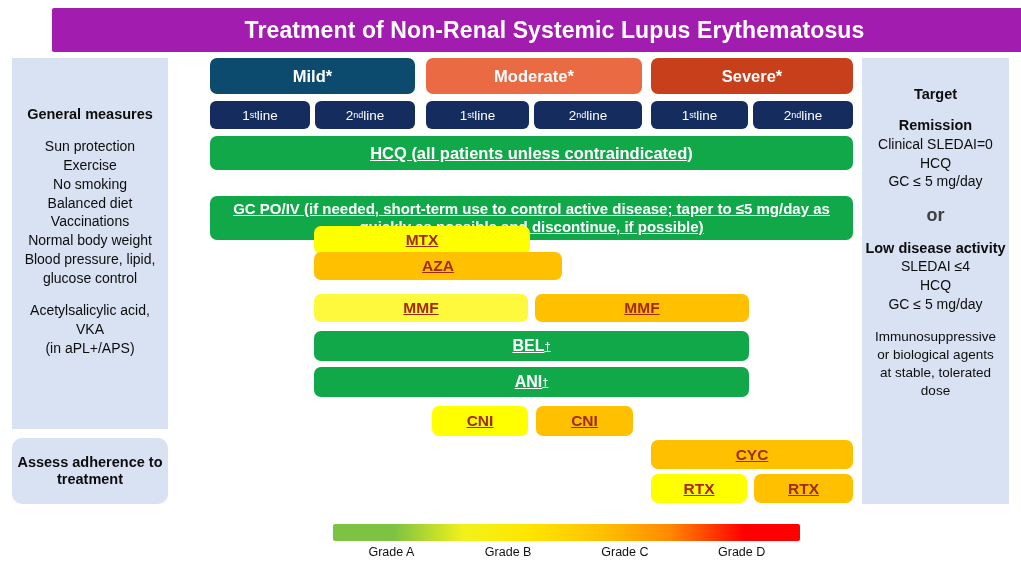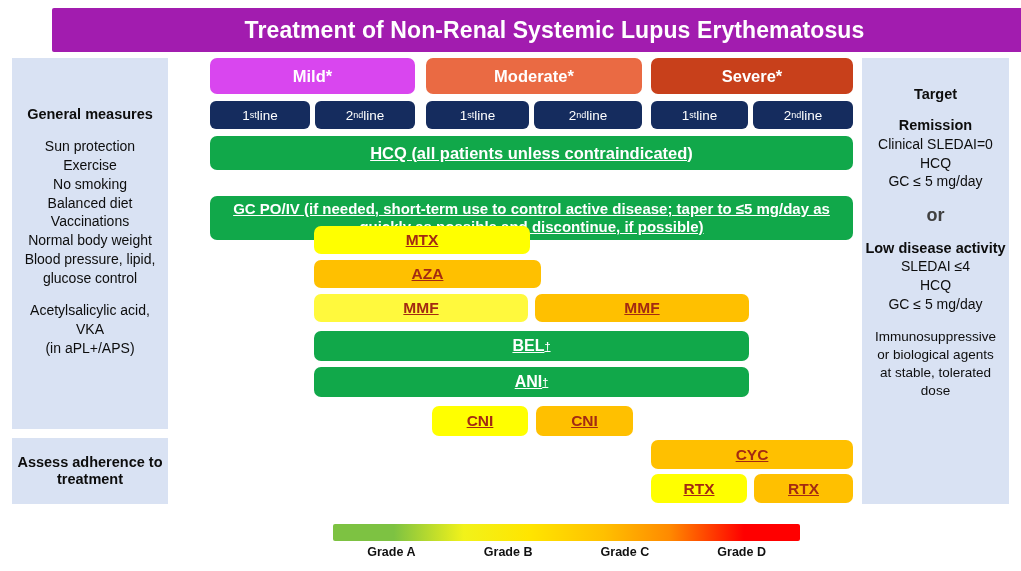--- a/index.html
+++ b/index.html
@@ -38,20 +38,21 @@
     text-align: center;
     color: #0d0d0d;
   }
   #general-measures-panel {
     left: 12px; top: 58px; width: 156px; height: 371px;
     padding-top: 48px;
   }
   #assess-adherence-panel {
     left: 12px; top: 438px; width: 156px; height: 66px;
     justify-content: center;
+    border-radius: 10px;
   }
   #target-panel {
     left: 862px; top: 58px; width: 147px; height: 446px;
     padding-top: 28px;
   }
   .panel-heading {
     font-size: 14.5px;
     font-weight: bold;
     line-height: 1.2;
   }
@@ -69,21 +70,21 @@
 
   
   .sev-header {
     height: 36px;
     border-radius: 7px;
     display: flex; align-items: center; justify-content: center;
     color: #ffffff;
     font-weight: bold;
     font-size: 16.5px;
   }
-  #sev-mild     { left: 210px; top: 58px;  width: 205px; background: #d946ef; }
+  #sev-mild     { left: 210px; top: 58px;  width: 205px; background: #0c4a6e; }
   #sev-moderate { left: 426px; top: 58px;  width: 216px; background: #EA6A43; }
   #sev-severe   { left: 651px; top: 58px;  width: 202px; background: #C8401B; }
 
   
   .line-btn {
     height: 28px;
     top: 101px;
     border-radius: 6px;
     background: #152C5E;
     display: flex; align-items: center; justify-content: center;
@@ -114,21 +115,21 @@
 
   #bar-hcq {
     left: 210px; top: 136px; width: 643px; height: 34px;
     font-size: 16.5px;
   }
   #bar-gc {
     left: 210px; top: 176px; width: 643px; height: 44px;
     font-size: 15px; line-height: 1.2; padding: 0 12px; margin-top: 20px;
   }
   #bar-mtx { left: 314px; top: 226px; width: 216px; height: 28px; font-size: 15.5px; }
-  #bar-aza { left: 314px; top: 260px; width: 227px; height: 28px; font-size: 15.5px; text-align: center; }
+  #bar-aza { left: 314px; top: 252px; width: 248px; height: 28px; font-size: 15.5px; text-align: center; }
   #bar-mmf-mild { left: 314px; top: 294px; width: 214px; height: 28px; font-size: 15.5px; }
   #bar-mmf-mod  { left: 535px; top: 294px; width: 214px; height: 28px; font-size: 15.5px; }
   #bar-bel { left: 314px; top: 331px; width: 435px; height: 30px; font-size: 16px; }
   #bar-ani { left: 314px; top: 367px; width: 435px; height: 30px; font-size: 16px; }
   #bar-cni-mild { left: 432px; top: 406px; width: 96px; height: 30px; font-size: 15.5px; }
   #bar-cni-mod  { left: 536px; top: 406px; width: 97px; height: 30px; font-size: 15.5px; }
   #bar-cyc { left: 651px; top: 440px; width: 202px; height: 29px; font-size: 15.5px; text-align: center; }
   #bar-rtx-1 { left: 651px; top: 474px; width: 96px; height: 29px; font-size: 15.5px; }
   #bar-rtx-2 { left: 754px; top: 474px; width: 99px; height: 29px; font-size: 15.5px; }
 
@@ -147,21 +148,21 @@
   }
   #grade-labels {
     display: flex;
     width: 100%;
     margin-top: 4px;
   }
   .grade-label {
     flex: 1 1 0;
     text-align: center;
     font-size: 12.5px;
-    font-weight: bold;
+    font-weight: normal;
     color: #111111;
   }
 </style>
 </head>
 <body>
 
 <div class="abs" id="title-bar">Treatment of Non-Renal Systemic Lupus Erythematosus</div>
 
 <div class="abs side-panel" id="general-measures-panel">
   <div class="panel-heading">General measures</div>

